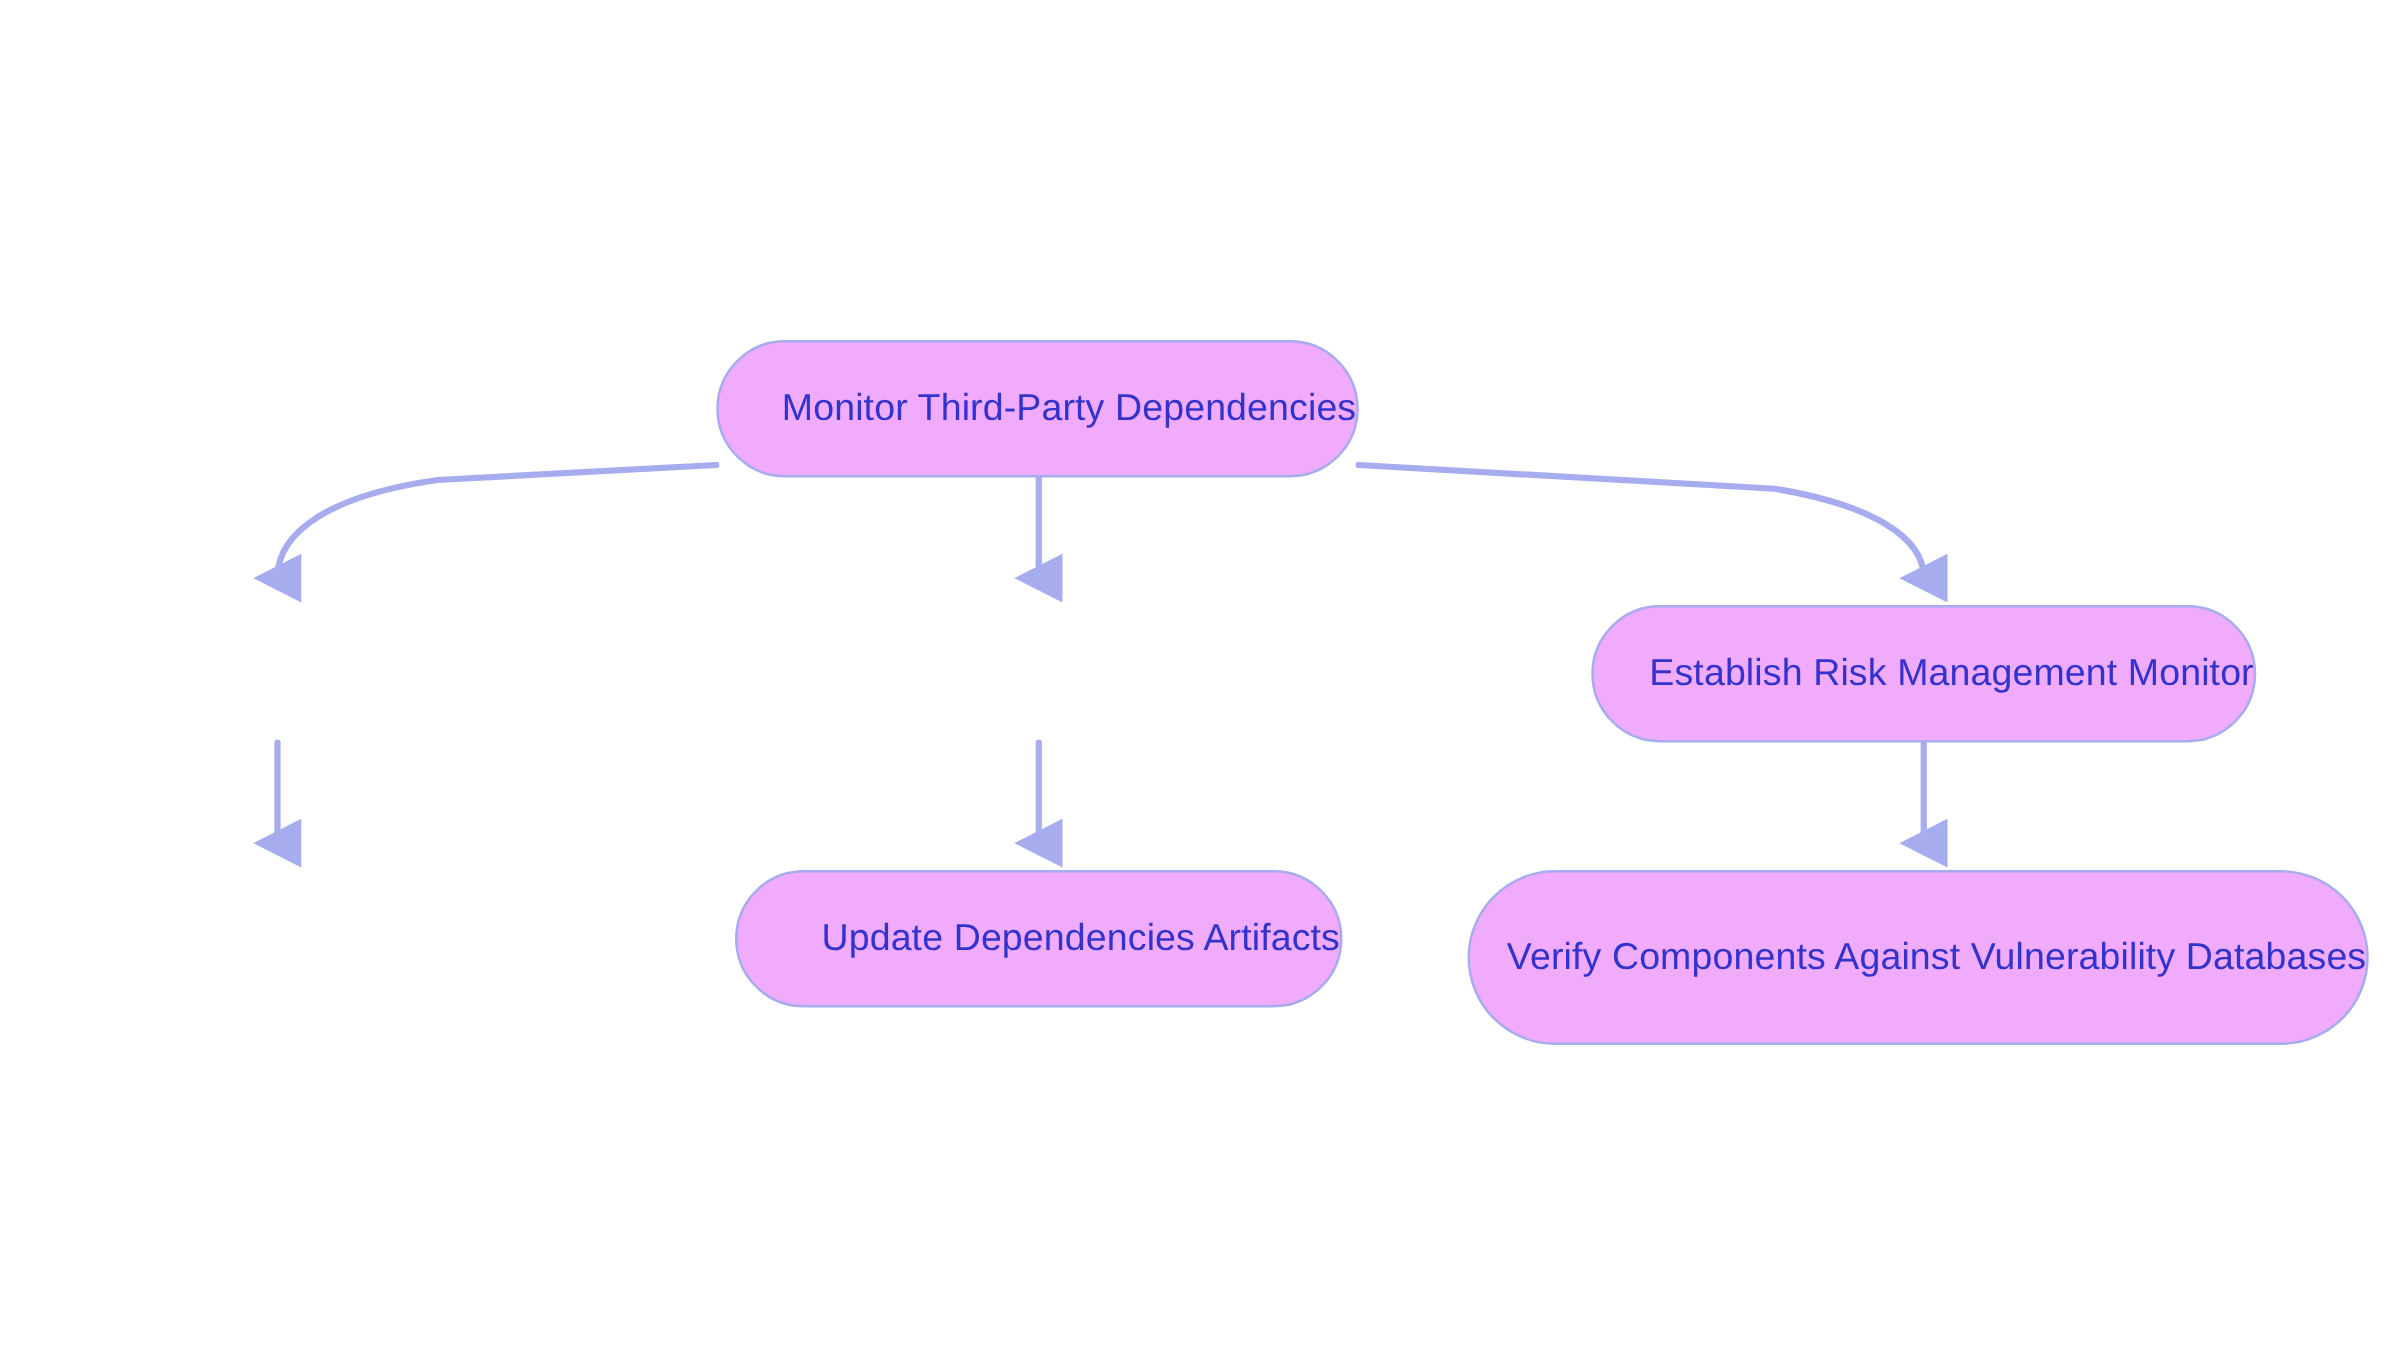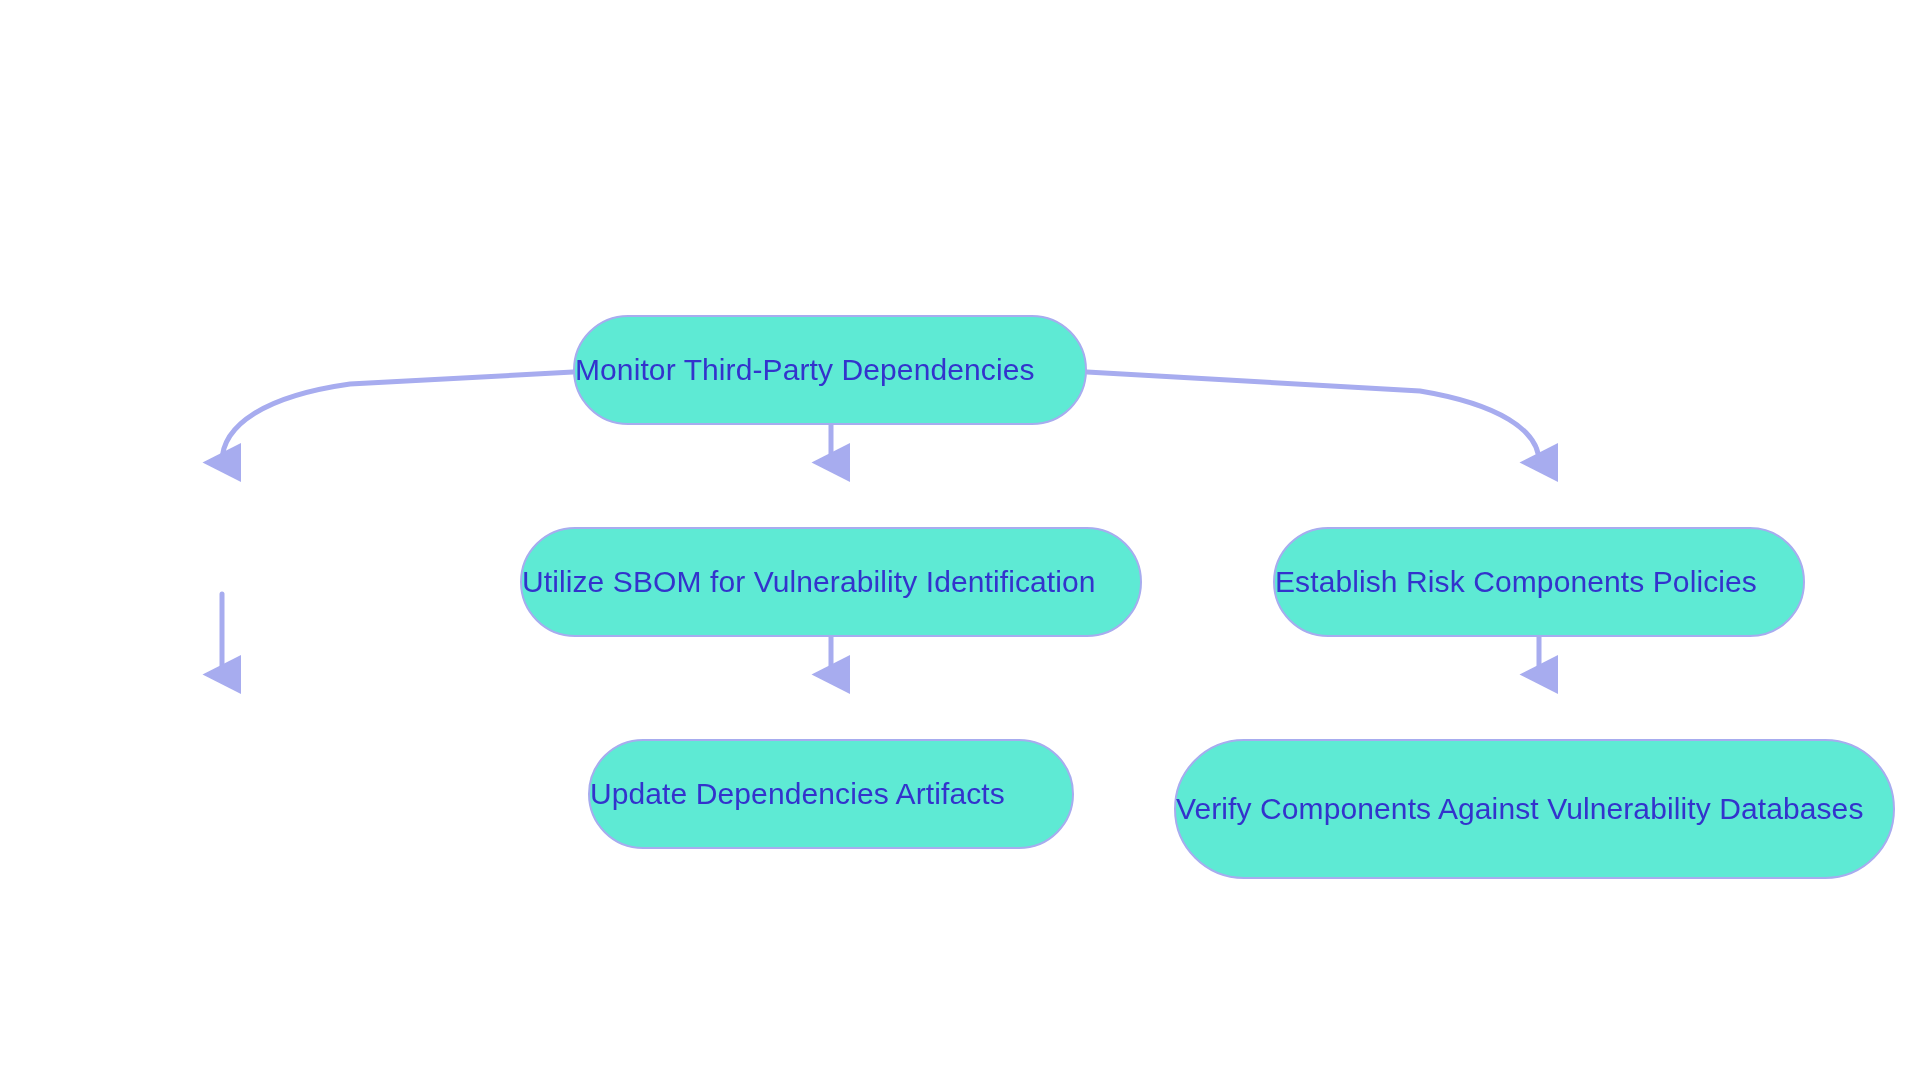--- a/index.html
+++ b/index.html
@@ -28,31 +28,30 @@
     top: 0;
     width: 1920px;
     height: 1083px;
     pointer-events: none;
   }
   .node {
     position: absolute;
     box-sizing: border-box;
     display: flex;
     align-items: center;
-    justify-content: flex-start;
-    background: #5eead4;
+    justify-content: flex-end;
+    background: #f0abfc;
     border: 2px solid #a7acef;
     border-radius: 9999px;
     color: #3333cc;
     font-size: 30px;
     font-weight: 400;
     letter-spacing: 0.1px;
     white-space: nowrap;
     line-height: 1;
-    margin-top: 43px;
   }
   .node-label {
     display: block;
     color: #3333cc;
     font-size: 30px;
     line-height: 1;
     white-space: nowrap;
   }
 </style>
 </head>
@@ -78,26 +77,23 @@
     <path d="M 831 594 L 831 674" fill="none" stroke="#a7acef" stroke-width="5" stroke-linecap="round" marker-end="url(#arrowhead)"></path>
 
     <path d="M 1539 594 L 1539 674" fill="none" stroke="#a7acef" stroke-width="5" stroke-linecap="round" marker-end="url(#arrowhead)"></path>
   </svg>
 
   <div class="node" style="left:573px; top:272px; width:514px; height:110px;">
     <span class="node-label">Monitor Third-Party Dependencies</span>
   </div>
 
 
-  <div class="node" style="left:520px; top:484px; width:622px; height:110px;">
-    <span class="node-label">Utilize SBOM for Vulnerability Identification</span>
-  </div>
 
   <div class="node" style="left:1273px; top:484px; width:532px; height:110px;">
-    <span class="node-label">Establish Risk Components Policies</span>
+    <span class="node-label">Establish Risk Management Monitor</span>
   </div>
 
 
   <div class="node" style="left:588px; top:696px; width:486px; height:110px;">
     <span class="node-label">Update Dependencies Artifacts</span>
   </div>
 
   <div class="node" style="left:1174px; top:696px; width:721px; height:140px;">
     <span class="node-label">Verify Components Against Vulnerability Databases</span>
   </div>

